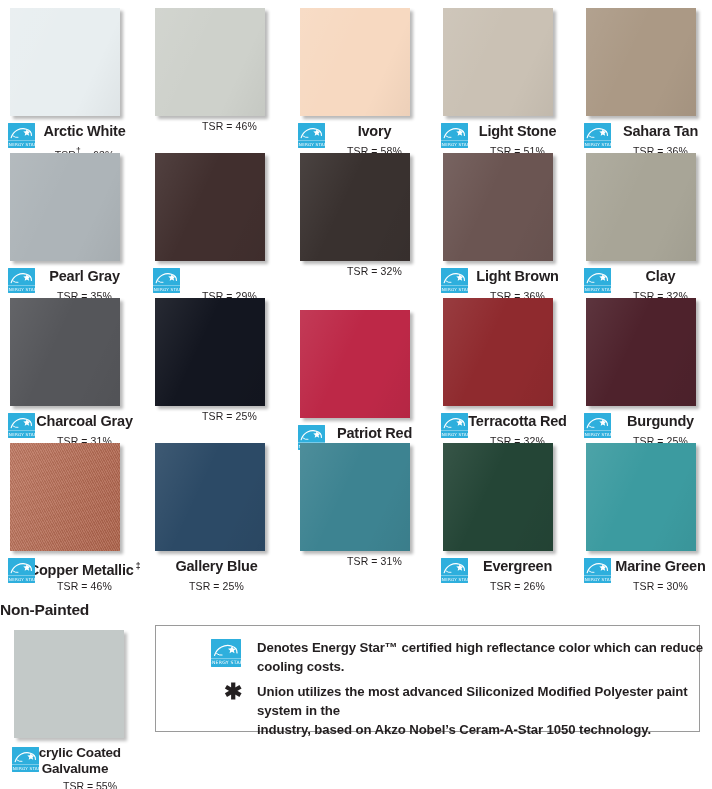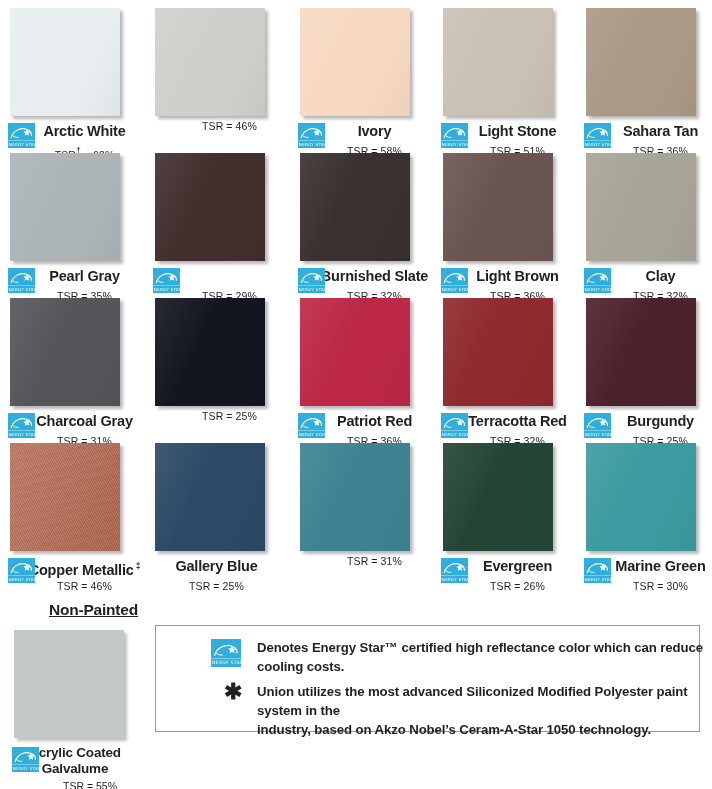--- a/index.html
+++ b/index.html
@@ -100,25 +100,24 @@
   .sup { font-size: 8.5px; vertical-align: super; }
 
   
   #non-painted-block {
     position: absolute;
     left: 0;
     top: 600px;
     width: 150px;
   }
   #non-painted-title {
-    text-align: right;
+    text-align: left;
     font-size: 15.5px;
     font-weight: bold;
     letter-spacing: -0.2px;
-    text-decoration: underline;
     padding-right: 12px;
     line-height: 20px;
   }
   #np-chip-wrap {
     position: relative;
     width: 113px;
     height: 111px;
     margin-left: 14px;
     margin-top: 10px;
   }
@@ -320,33 +319,20 @@
             <rect x="0" y="17.4" width="27" height="0.55" fill="#ffffff" opacity="0.65"></rect>
           </svg>
         </span>
       </div>
       <span class="swatch-tsr">TSR = 29%</span>
     </div>
     <div class="swatch-cell" style="left: 290px; top: 153px;">
       <div class="swatch-chip-wrap">
         <div class="swatch-chip" style="background: rgb(57, 49, 47);"></div>
       </div>
-      <div class="caption">
-        <span class="es-badge">
-          <svg viewBox="0 0 27 25" xmlns="http://www.w3.org/2000/svg">
-            <rect x="0" y="0" width="27" height="25" fill="#2eafdd"></rect>
-            <path d="M3.2 14.6 C5.4 7.6 12.6 4.4 18.4 6.2 C22.0 7.3 23.6 9.9 23.4 12.4" fill="none" stroke="#ffffff" stroke-width="1.15" stroke-linecap="round"></path>
-            <path d="M18.9 6.0 l1.05 2.35 2.55 .22 -1.95 1.7 .6 2.5 -2.25 -1.32 -2.2 1.35 .55 -2.5 -1.95 -1.72 2.55 -.25 z" fill="#ffffff"></path>
-            <path d="M5.0 13.0 q2.3 1.9 5.0 1.4" fill="none" stroke="#ffffff" stroke-width="0.9" stroke-linecap="round"></path>
-            <text x="13.5" y="22.6" font-family="DejaVu Sans, sans-serif" font-size="4.1" fill="#ffffff" text-anchor="middle" letter-spacing="0.25">ENERGY STAR</text>
-            <rect x="0" y="17.4" width="27" height="0.55" fill="#ffffff" opacity="0.65"></rect>
-          </svg>
-        </span>
-        <span class="swatch-name">Burnished Slate</span>
-      </div>
       <span class="swatch-tsr">TSR = 32%</span>
     </div>
     <div class="swatch-cell" style="left: 433px; top: 153px;">
       <div class="swatch-chip-wrap">
         <div class="swatch-chip" style="background: rgb(107, 85, 82);"></div>
       </div>
       <div class="caption">
         <span class="es-badge">
           <svg viewBox="0 0 27 25" xmlns="http://www.w3.org/2000/svg">
             <rect x="0" y="0" width="27" height="25" fill="#2eafdd"></rect>
@@ -398,21 +384,21 @@
         <span class="swatch-name">Charcoal Gray</span>
       </div>
       <span class="swatch-tsr">TSR = 31%</span>
     </div>
     <div class="swatch-cell" style="left: 145px; top: 298px;">
       <div class="swatch-chip-wrap">
         <div class="swatch-chip" style="background: rgb(19, 22, 32);"></div>
       </div>
       <span class="swatch-tsr">TSR = 25%</span>
     </div>
-    <div class="swatch-cell" style="left: 290px; top: 298px;">
+    <div class="swatch-cell" style="left: 290px; top: 310px;">
       <div class="swatch-chip-wrap">
         <div class="swatch-chip" style="background: rgb(189, 40, 71);"></div>
       </div>
       <div class="caption">
         <span class="es-badge">
           <svg viewBox="0 0 27 25" xmlns="http://www.w3.org/2000/svg">
             <rect x="0" y="0" width="27" height="25" fill="#2eafdd"></rect>
             <path d="M3.2 14.6 C5.4 7.6 12.6 4.4 18.4 6.2 C22.0 7.3 23.6 9.9 23.4 12.4" fill="none" stroke="#ffffff" stroke-width="1.15" stroke-linecap="round"></path>
             <path d="M18.9 6.0 l1.05 2.35 2.55 .22 -1.95 1.7 .6 2.5 -2.25 -1.32 -2.2 1.35 .55 -2.5 -1.95 -1.72 2.55 -.25 z" fill="#ffffff"></path>
             <path d="M5.0 13.0 q2.3 1.9 5.0 1.4" fill="none" stroke="#ffffff" stroke-width="0.9" stroke-linecap="round"></path>

